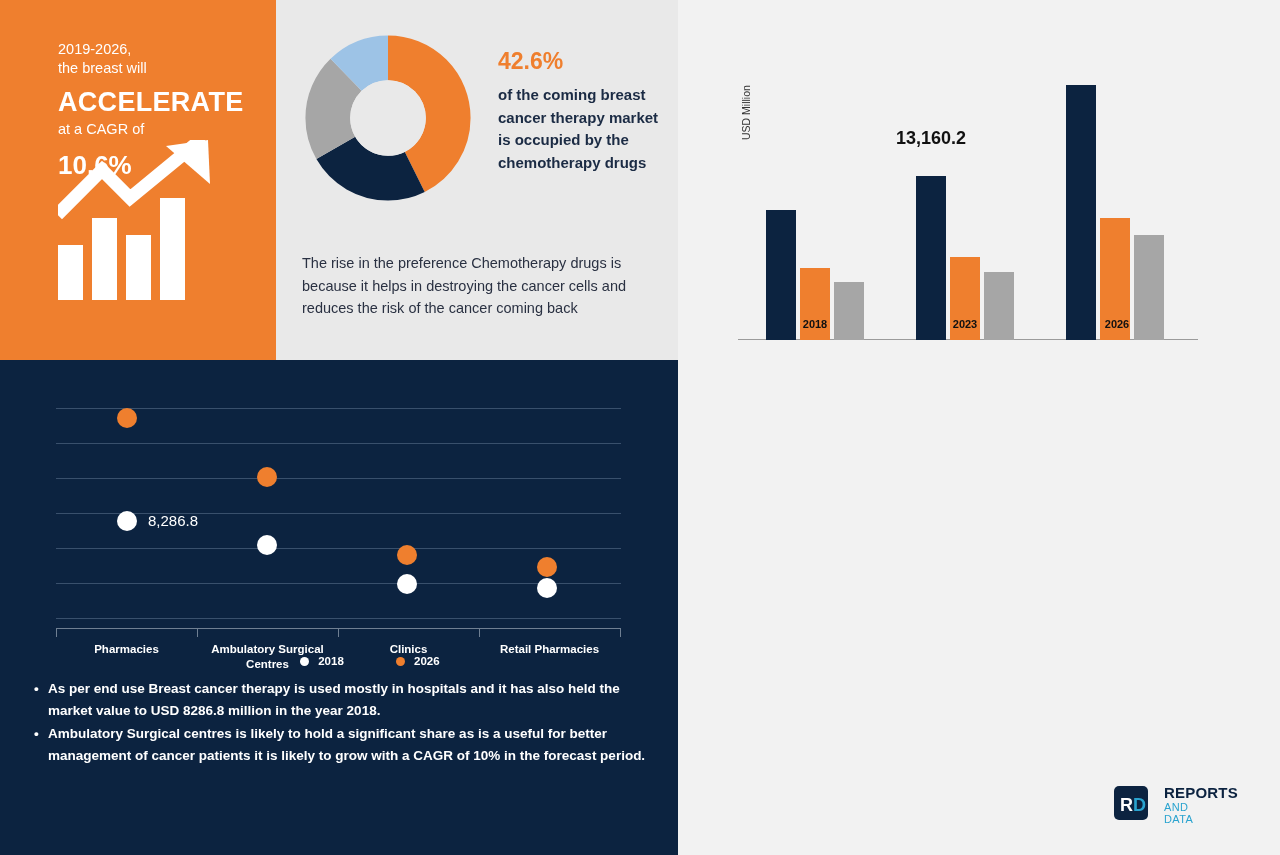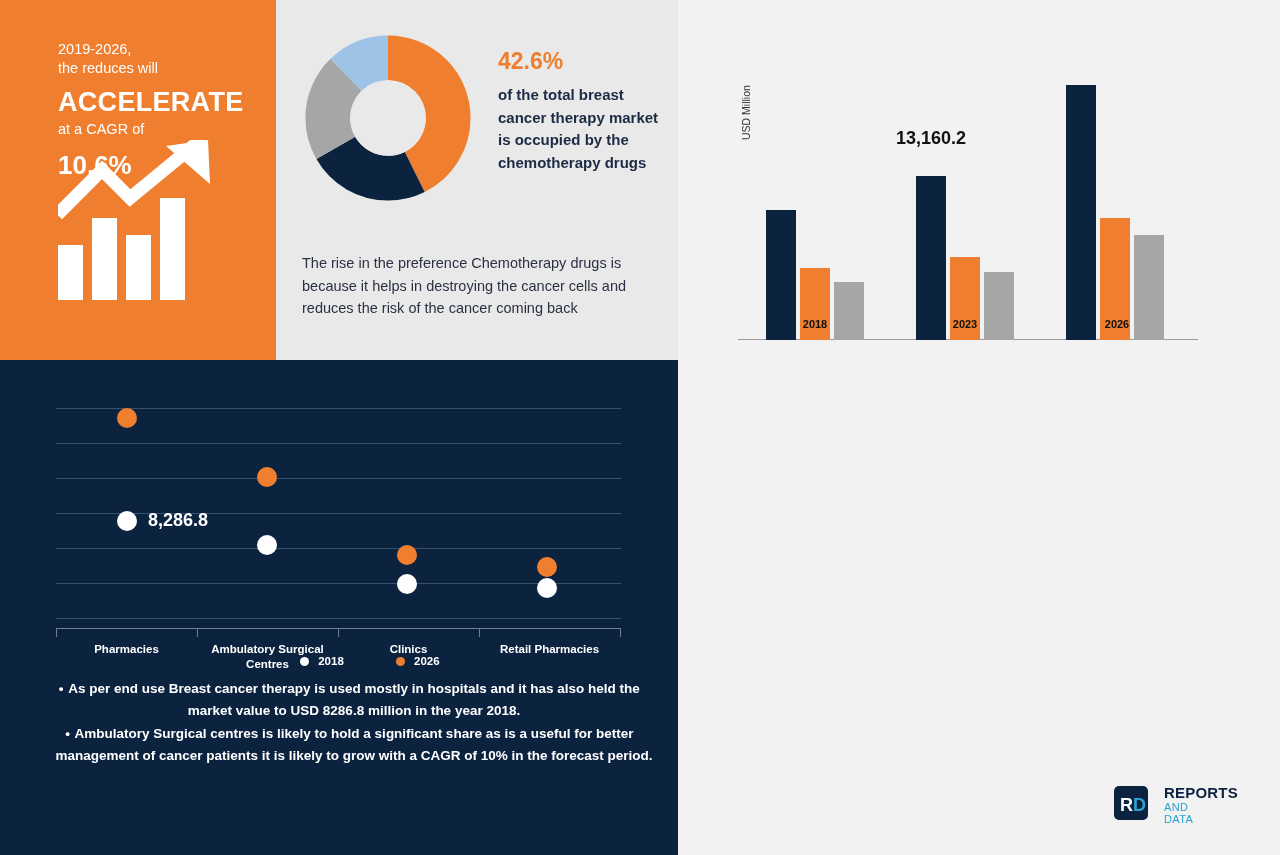--- a/index.html
+++ b/index.html
@@ -46,39 +46,39 @@
   }
   .dot-chart { position:absolute; left:56px; top:38px; width:565px; height:230px; }
   .grid-line { position:absolute; left:0; width:565px; height:1px; background:#39506c; }
   .dot {
     position:absolute; width:20px; height:20px; border-radius:50%;
     transform:translate(-50%,-50%);
   }
   .dot.orange { background:#ef7f2e; }
   .dot.white  { background:#ffffff; }
   .dot-label {
-    position:absolute; color:#ffffff; font-size:18px; font-weight:bold;
+    position:absolute; color:#ffffff; font-size:15px; font-weight:normal;
     transform:translateY(-50%);
   }
   .cat-axis {
     position:absolute; left:56px; top:268px; width:565px; height:1px; background:#6f7f92;
   }
   .cat-tick { position:absolute; top:268px; width:1px; height:9px; background:#6f7f92; }
   .cat-label {
     position:absolute; color:#ffffff; font-size:11.5px; font-weight:bold;
     text-align:center; line-height:15px;
   }
   .dot-legend {
     position:absolute; left:300px; top:295px; display:flex; gap:52px;
     color:#ffffff; font-size:11.5px; font-weight:bold; align-items:center;
   }
   .dot-legend span.sw { display:inline-block; width:9px; height:9px; border-radius:50%; margin-right:6px; vertical-align:-1px;}
   .bullets {
     position:absolute; left:30px; top:318px; width:630px;
-    color:#ffffff; font-size:13.5px; font-weight:bold; line-height:21.5px;text-align:center;
+    color:#ffffff; font-size:13.5px; font-weight:bold; line-height:21.5px;
   }
   .bullets li { margin-bottom:2px; }
   .bullets ul { margin:0; padding-left:18px; list-style:none; }
   .bullets li::before { content:"\2022"; color:#ffffff; display:inline-block; width:14px; margin-left:-14px; }
 
   
   .panel-right {
     position:absolute; left:678px; top:0; width:602px; height:855px; background:#f2f2f2;
   }
   .bar-chart { position:absolute; left:60px; top:30px; width:500px; height:310px; }
@@ -107,21 +107,21 @@
   .logo-name { position:absolute; left:1164px; top:784px; font-size:15px; font-weight:bold; color:#0c2340; letter-spacing:.2px;}
   .logo-sub { position:absolute; left:1164px; top:801px; font-size:11px; color:#29a3cf; letter-spacing:.4px;}
 </style>
 </head>
 <body>
 
 <div class="page">
 
   <div class="panel-accelerate">
     <div class="acc-line1">2019-2026,</div>
-    <div class="acc-line1">the reduces will</div>
+    <div class="acc-line1">the breast will</div>
     <div class="acc-big">ACCELERATE</div>
     <div class="acc-small">at a CAGR of</div>
     <div class="acc-cagr">10.6%</div>
     <svg class="growth-icon" viewBox="0 0 180 160">
       <rect x="0" y="105" width="25" height="55" fill="#ffffff"></rect>
       <rect x="34" y="78" width="25" height="82" fill="#ffffff"></rect>
       <rect x="68" y="95" width="25" height="65" fill="#ffffff"></rect>
       <rect x="102" y="58" width="25" height="102" fill="#ffffff"></rect>
       <path d="M4 70 L44 30 L72 58 L140 2" stroke="#ffffff" stroke-width="13" fill="none" stroke-linecap="square"></path>
       <path d="M150 0 L152 44 L108 6 Z" fill="#ffffff"></path>
@@ -135,21 +135,21 @@
         <g transform="rotate(-90 100 100)">
           <circle cx="100" cy="100" r="70" fill="none" stroke="#ef7f2e" stroke-width="52" stroke-dasharray="187.3 252.5" stroke-dashoffset="0"></circle>
           <circle cx="100" cy="100" r="70" fill="none" stroke="#0c2340" stroke-width="52" stroke-dasharray="105.6 334.2" stroke-dashoffset="-187.3"></circle>
           <circle cx="100" cy="100" r="70" fill="none" stroke="#a6a6a6" stroke-width="52" stroke-dasharray="92.4 347.4" stroke-dashoffset="-292.9"></circle>
           <circle cx="100" cy="100" r="70" fill="none" stroke="#9dc3e6" stroke-width="52" stroke-dasharray="54.5 385.3" stroke-dashoffset="-385.3"></circle>
         </g>
         <circle cx="100" cy="100" r="44" fill="#e9e9e9"></circle>
       </svg>
     </div>
     <div class="donut-pct">42.6%</div>
-    <div class="donut-text"> of the total breast cancer therapy market is occupied by the chemotherapy drugs</div>
+    <div class="donut-text"> of the coming breast cancer therapy market is occupied by the chemotherapy drugs</div>
     <div class="donut-para">The rise in the preference Chemotherapy drugs is because it helps in destroying the cancer cells and  reduces the risk of the cancer coming back</div>
   </div>
 
   <div class="panel-dots">
     <div class="dot-chart">
       <div class="grid-line" style="top:10px"></div>
       <div class="grid-line" style="top:45px"></div>
       <div class="grid-line" style="top:80px"></div>
       <div class="grid-line" style="top:115px"></div>
       <div class="grid-line" style="top:150px"></div>

